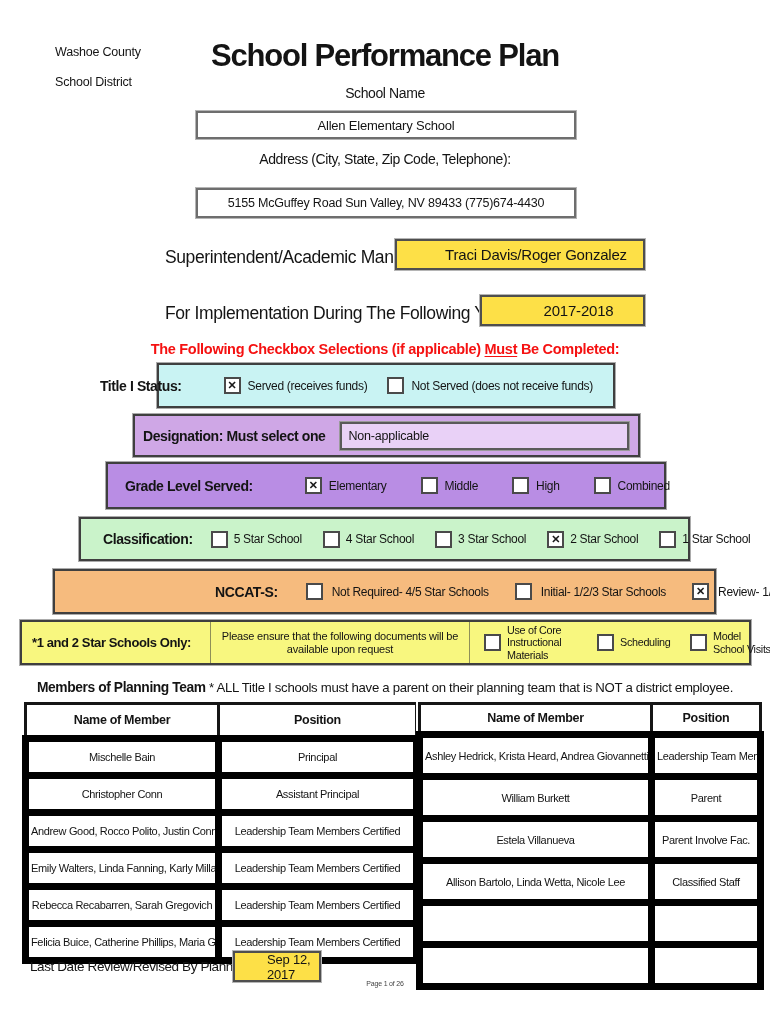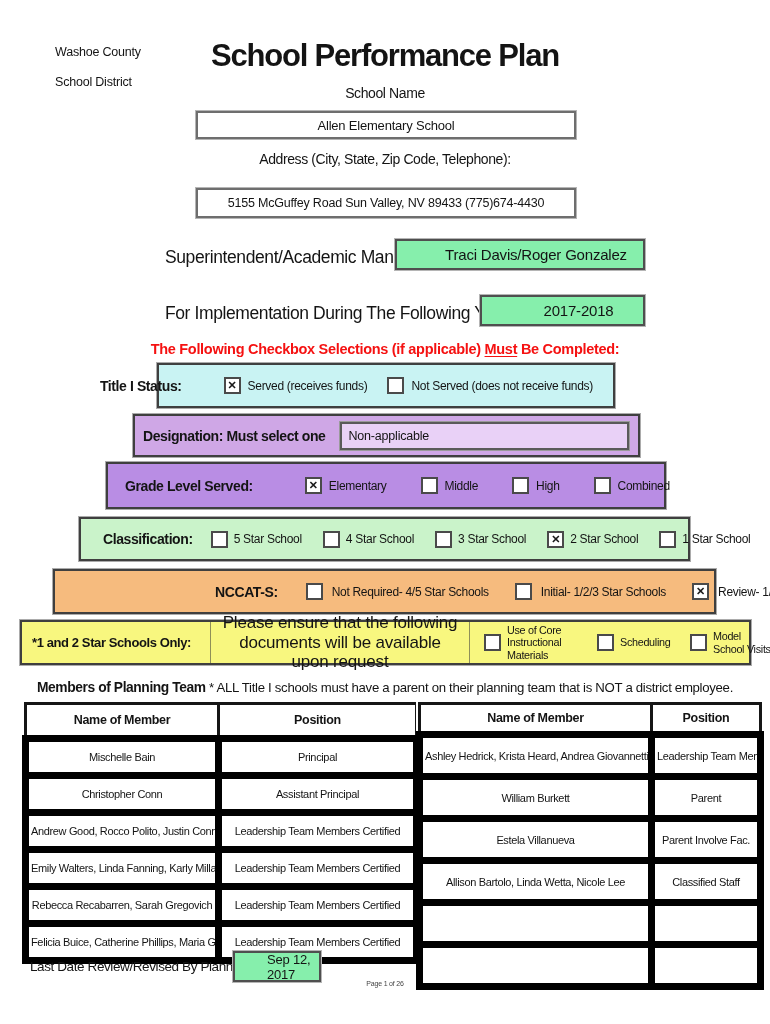--- a/index.html
+++ b/index.html
@@ -17,21 +17,21 @@
   .lbl-school-name{top:85px;}
   .lbl-address{top:151px;}
   .input-wide{position:absolute;left:196px;width:380px;background:#fff;
     border:2px solid #6e6e6e;box-shadow:0 0 0 1px #b5b5b5;box-sizing:border-box;
     display:flex;align-items:center;justify-content:center;}
   .box-name{top:111px;height:28px;font-size:13px;}
   .box-address{top:188px;height:30px;font-size:12.5px;}
   .inline-label{position:absolute;font-size:17.5px;letter-spacing:-0.4px;}
   .lbl-super{left:165px;top:247px;}
   .lbl-impl{left:165px;top:303px;}
-  .input-box{position:absolute;background:#86efac;border:2px solid #4f4f4f;
+  .input-box{position:absolute;background:#fde047;border:2px solid #4f4f4f;
     box-shadow:0 0 0 1px #b5b5b5;box-sizing:border-box;
     display:flex;align-items:center;justify-content:center;padding-left:32px;}
   .box-super{left:395px;top:239px;width:250px;height:31px;font-size:15px;}
   .box-impl{left:480px;top:295px;width:165px;height:31px;font-size:15px;}
   .notice{position:absolute;left:0;right:0;top:341px;text-align:center;
     color:#f51111;font-size:14.5px;font-weight:700;letter-spacing:-0.3px;}
   .notice u{text-underline-offset:2px;}
   
   .bar{position:absolute;border:2px solid #3f3f3f;box-shadow:0 0 0 1px #ababab;
     box-sizing:border-box;display:flex;align-items:center;}
@@ -55,21 +55,21 @@
   .bar-class .bar-label{margin-right:18px;}
   .bar-class .opt{margin-right:21px;}
   .bar-class .opt-label{margin-left:6px;}
   .bar-nccat{left:53px;top:569px;width:663px;height:45px;background:#f6bb7e;padding-left:160px;}
   .bar-nccat .bar-label{margin-right:28px;}
   .bar-nccat .opt{margin-right:26px;}
   .bar-nccat .opt-label{margin-left:9px;}
   .bar-yellow{left:20px;top:620px;width:731px;height:45px;background:#f8f77f;padding-left:10px;}
   .yellow-label{font-size:13px;font-weight:700;letter-spacing:-0.4px;width:178px;flex:none;}
   .v-div{width:1px;align-self:stretch;background:#8f8f58;flex:none;}
-  .yellow-note{width:242px;flex:none;text-align:center;font-size:17px;line-height:1.15;
+  .yellow-note{width:242px;flex:none;text-align:center;font-size:11px;line-height:1.15;
     padding:0 8px;letter-spacing:-0.2px;}
   .yellow-opt{display:inline-flex;align-items:center;margin-left:14px;}
   .yellow-opt .opt-label{font-size:10.8px;line-height:1.12;margin-left:6px;white-space:normal;}
   .w-2line{width:76px;}
   .w-1line{width:56px;white-space:nowrap;}
   .w-model{width:58px;}
   
   .team-heading{position:absolute;left:0;right:0;top:680px;text-align:center;
     font-size:13.2px;letter-spacing:-0.3px;}
   .team-heading b{font-size:13.8px;letter-spacing:-0.4px;}

